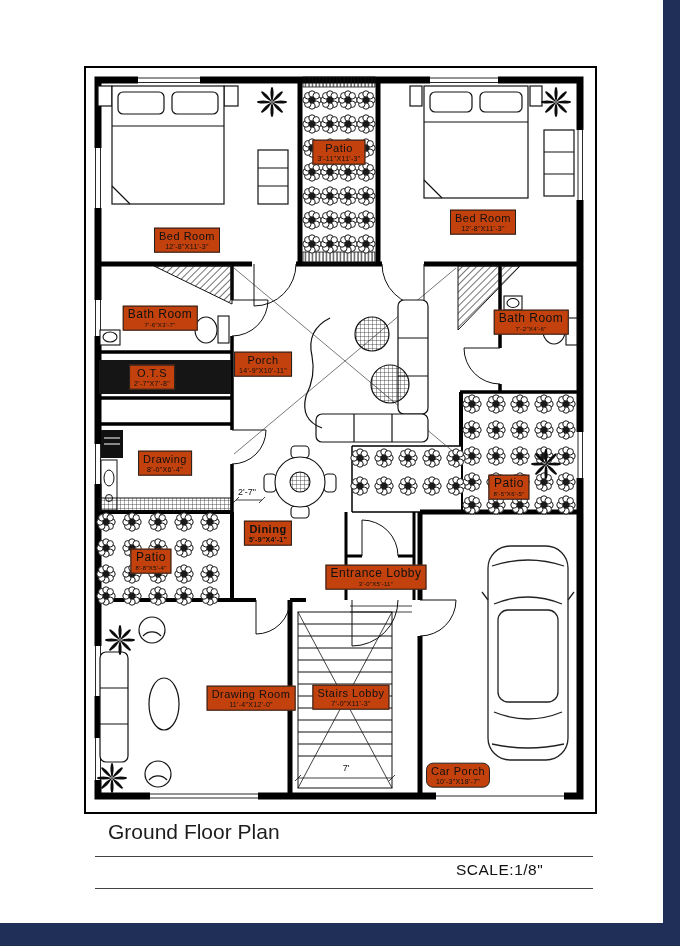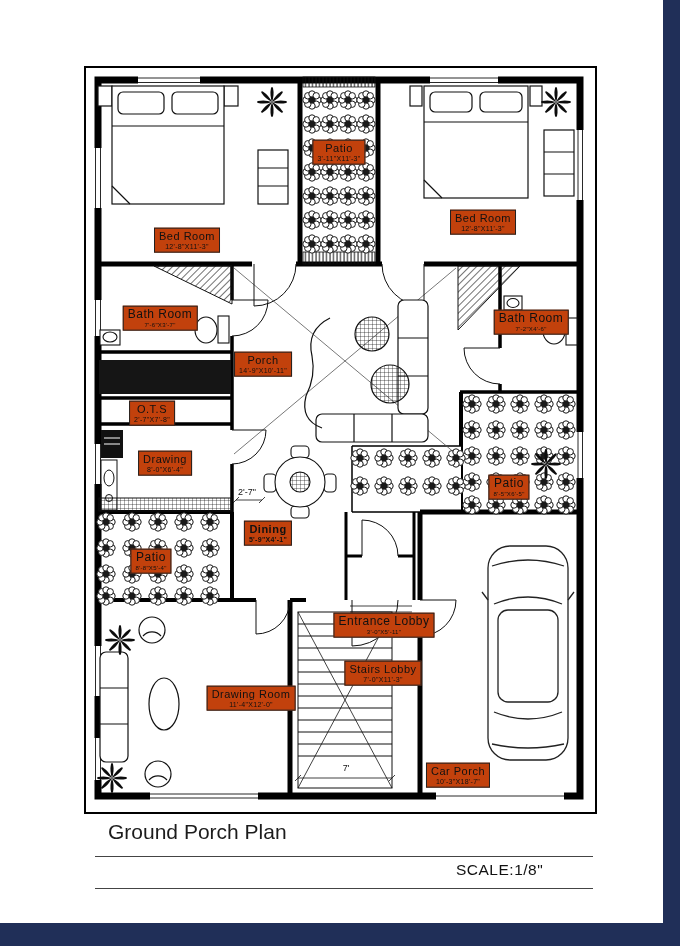--- a/index.html
+++ b/index.html
@@ -339,21 +339,21 @@
     <span class="dm">12'-8"X11'-3"</span>
   </div>
   <div class="room-label sm" style="left:160px;top:318px;">
     <span class="nm">Bath Room</span>
     <span class="dm">7'-6"X3'-7"</span>
   </div>
   <div class="room-label sm" style="left:531px;top:322px;">
     <span class="nm">Bath Room</span>
     <span class="dm">7'-2"X4'-6"</span>
   </div>
-  <div class="room-label" style="left:152px;top:377px;margin-top:36px;">
+  <div class="room-label" style="left:152px;top:377px;">
     <span class="nm">O.T.S</span>
     <span class="dm">2'-7"X7'-8"</span>
   </div>
   <div class="room-label" style="left:263px;top:364px;">
     <span class="nm">Porch</span>
     <span class="dm">14'-9"X10'-11"</span>
   </div>
   <div class="room-label" style="left:165px;top:463px;">
     <span class="nm">Drawing</span>
     <span class="dm">8'-0"X6'-4"</span>
@@ -363,37 +363,37 @@
     <span class="dm">8'-5"X6'-5"</span>
   </div>
   <div class="room-label" style="left:268px;top:533px;font-weight:bold;">
     <span class="nm">Dining</span>
     <span class="dm">5'-9"X4'-1"</span>
   </div>
   <div class="room-label sm" style="left:151px;top:561px;">
     <span class="nm">Patio</span>
     <span class="dm">8'-8"X5'-4"</span>
   </div>
-  <div class="room-label sm" style="left:384px;top:577px;margin-top:48px;">
+  <div class="room-label sm" style="left:376px;top:577px;">
     <span class="nm">Entrance Lobby</span>
     <span class="dm">3'-0"X5'-11"</span>
   </div>
   <div class="room-label" style="left:251px;top:698px;">
     <span class="nm">Drawing Room</span>
     <span class="dm">11'-4"X12'-0"</span>
   </div>
-  <div class="room-label" style="left:351px;top:673px;margin-left:32px;">
+  <div class="room-label" style="left:351px;top:697px;">
     <span class="nm">Stairs Lobby</span>
     <span class="dm">7'-0"X11'-3"</span>
   </div>
-  <div class="room-label" style="left:458px;top:775px;">
+  <div class="room-label" style="left:458px;top:775px;border-radius:7px;">
     <span class="nm">Car Porch</span>
     <span class="dm">10'-3"X18'-7"</span>
   </div>
 
   <div class="dim-text" style="left:247px;top:492px;">2'-7"</div>
   <div class="dim-text" style="left:346px;top:768px;">7'</div>
 
-  <div class="plan-title">Ground Porch Plan</div>
+  <div class="plan-title">Ground Floor Plan</div>
   <div class="rule rule-1"></div>
   <div class="scale-text">SCALE:1/8"</div>
   <div class="rule rule-2"></div>
 </div>
 
 </body></html>

